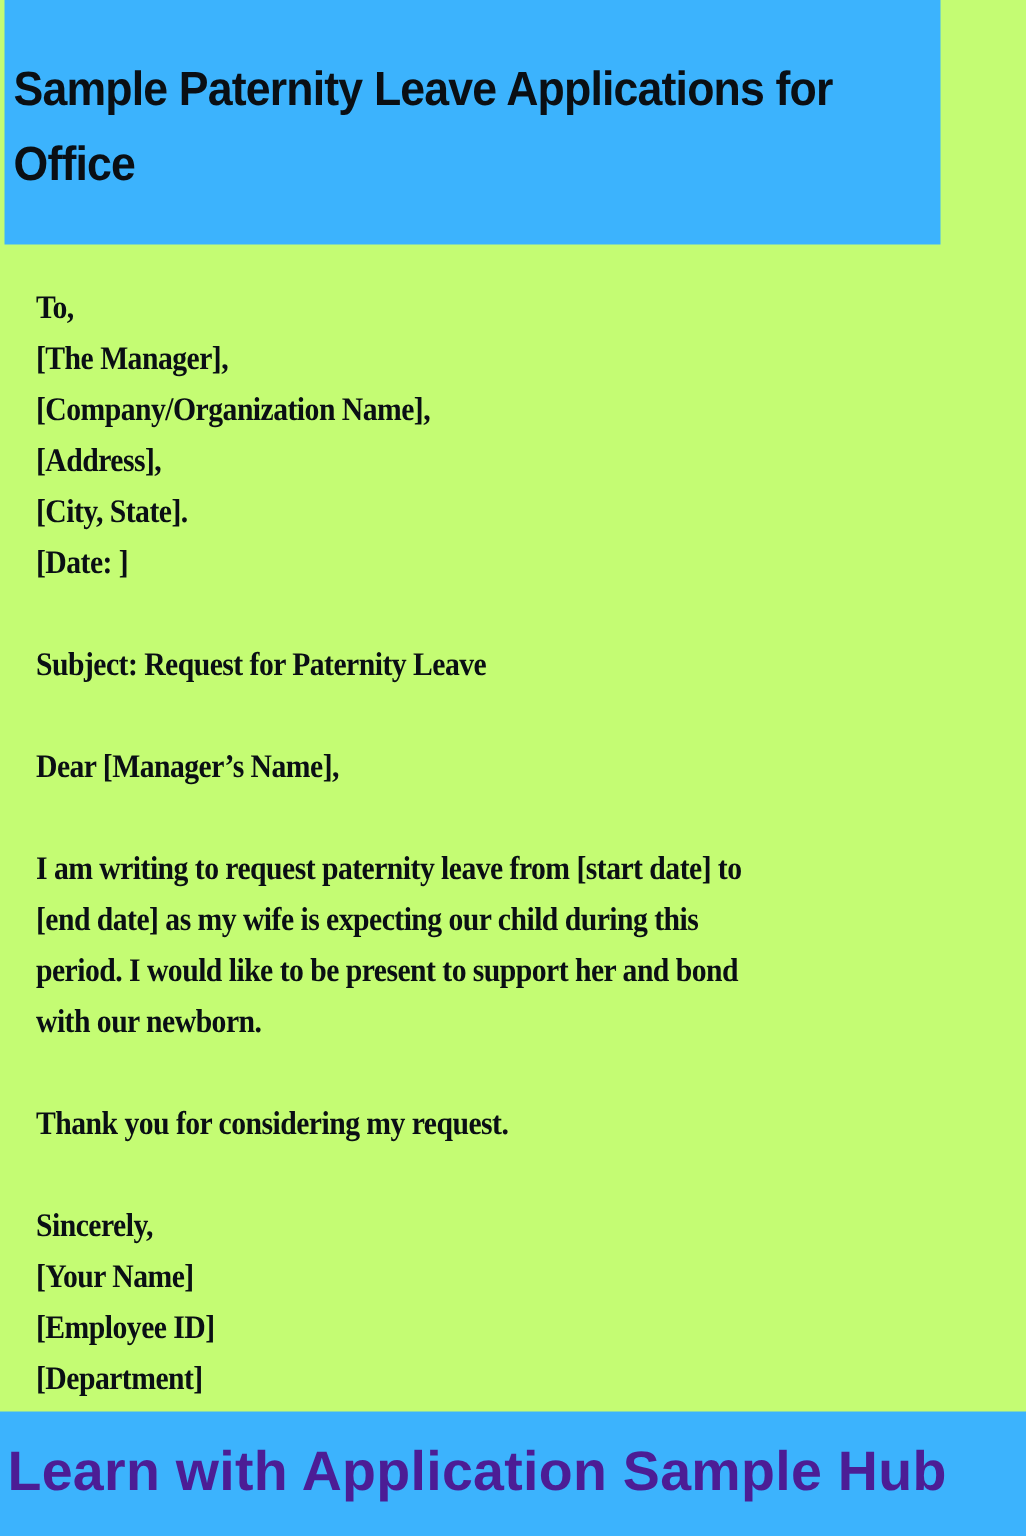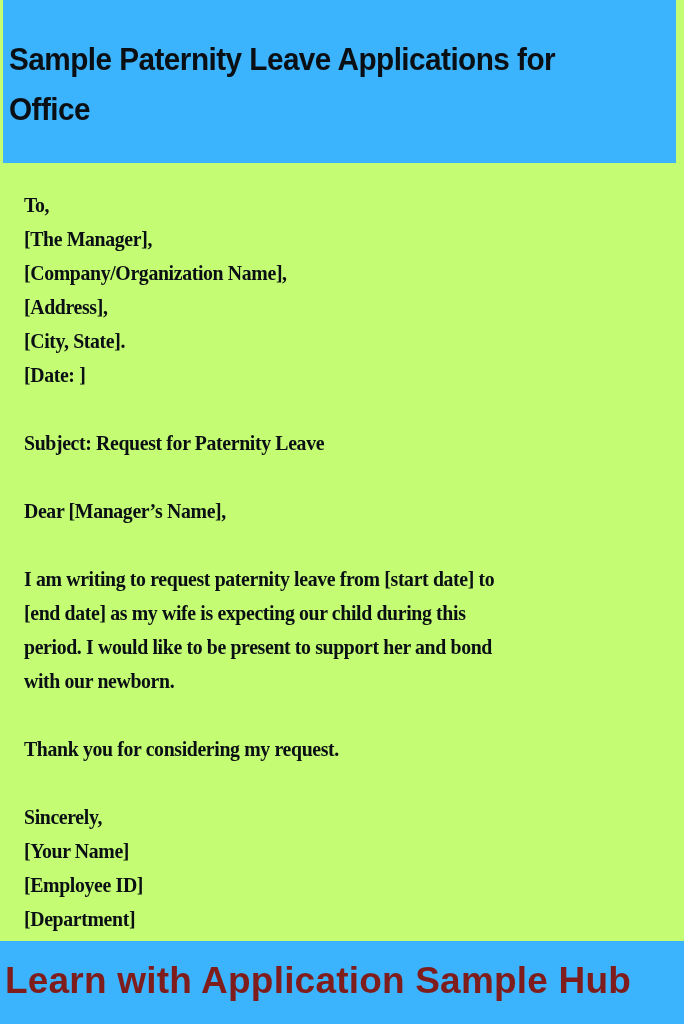--- a/index.html
+++ b/index.html
@@ -12,21 +12,21 @@
       background: #c4fc73;
       position: relative;
       overflow: hidden;
       font-family: "Liberation Sans", sans-serif;
       color: #0a0f14;
     }
     .header {
       position: absolute;
       left: 3px;
       top: 0;
-      width: 673px;
+      width: 624px;
       height: 163px;
       background: #3cb3fd;
     }
     .header-title {
       position: absolute;
       left: 6px;
       top: 34px;
       width: 676px;
       margin: 0;
       font-family: "Liberation Sans", sans-serif;
@@ -70,21 +70,21 @@
       position: absolute;
       left: 5px;
       top: 18px;
       margin: 0;
       font-family: "Liberation Sans", sans-serif;
       font-weight: bold;
       font-size: 37px;
       line-height: 44px;
       white-space: nowrap;
       letter-spacing: 0.2px;
-      color: #7f1d1d;
+      color: #4c1d95;
     }
   </style>
 </head>
 <body>
 
 <div class="header">
   <h1 class="header-title">Sample Paternity Leave Applications for Office</h1>
 </div>
 
 <div class="letter">

